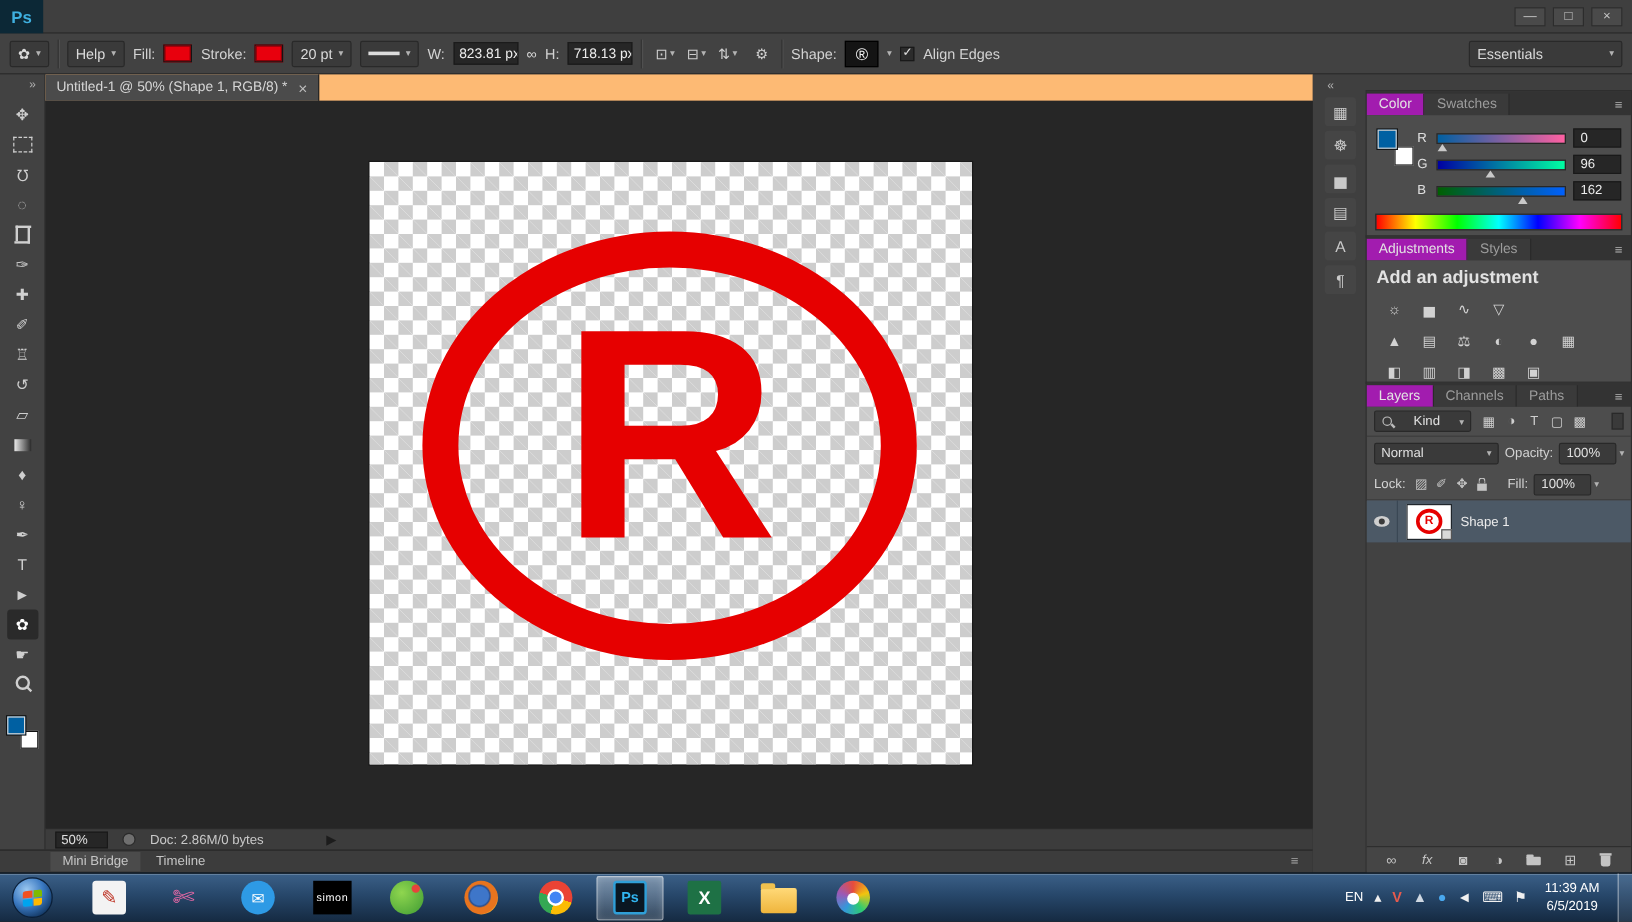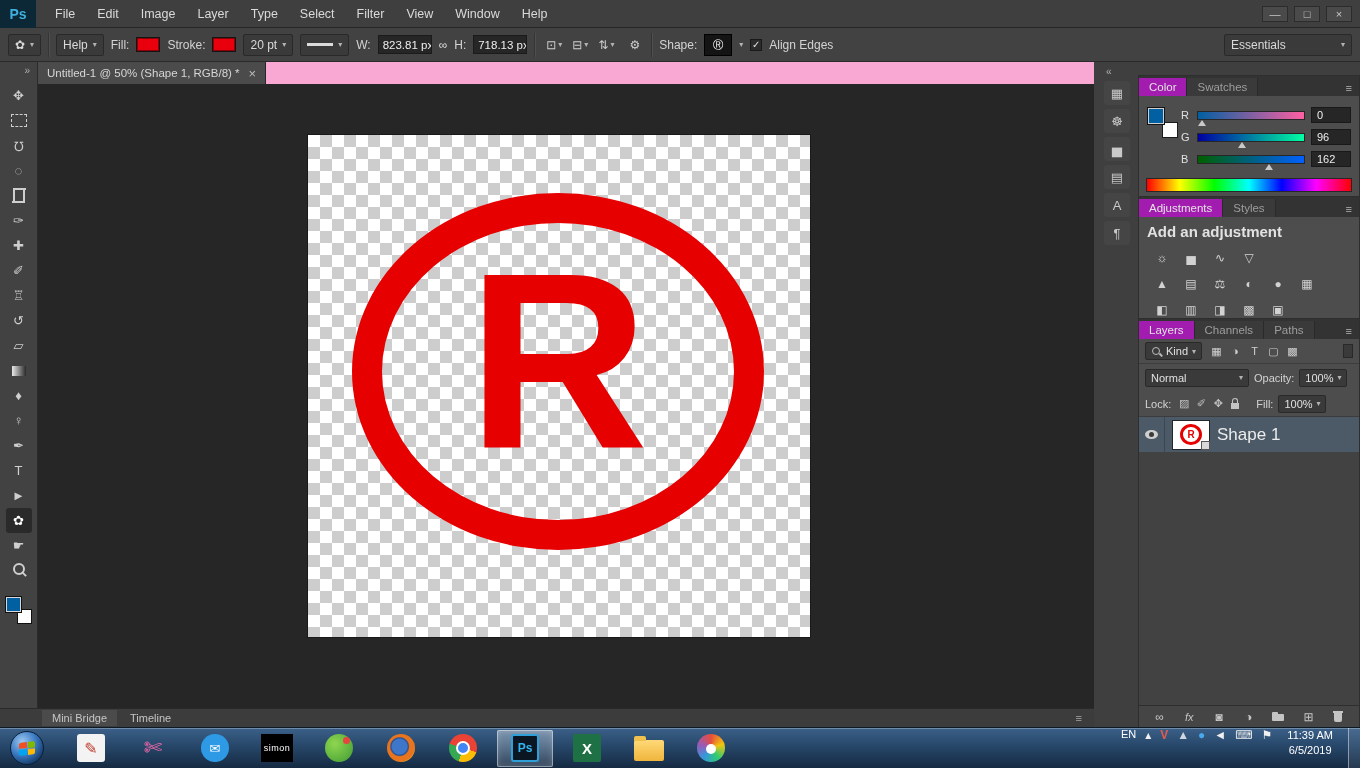--- a/index.html
+++ b/index.html
@@ -38,21 +38,21 @@
 .css-crop::before{content:"";position:absolute;left:7px;top:5px;width:11px;height:11px;border-left:2px solid #cfcfcf;border-top:2px solid #cfcfcf}
 .css-crop::after{content:"";position:absolute;right:7px;bottom:5px;width:11px;height:11px;border-right:2px solid #cfcfcf;border-bottom:2px solid #cfcfcf}
 .css-gradient::before{content:"";width:14px;height:10px;background:linear-gradient(90deg,#e8e8e8,#2a2a2a)}
 .css-zoom::before{content:"";position:absolute;left:7px;top:5px;width:8px;height:8px;border:2px solid #cfcfcf;border-radius:50%}
 .css-zoom::after{content:"";position:absolute;left:15px;top:15px;width:6px;height:2px;background:#cfcfcf;transform:rotate(45deg)}
 #fgbg{position:relative;width:26px;height:27px;margin-top:14px}
 #bg-swatch{position:absolute;right:0;bottom:0;width:15px;height:15px;background:#fff;border:1px solid #111}
 #fg-swatch{position:absolute;left:0;top:0;width:15px;height:15px;background:#0060a2;border:1px solid #d8d8d8;box-shadow:0 0 0 1px #111}
 
 
-#tab-bar{position:absolute;left:38px;top:62px;width:1056px;height:22px;background:#f9a8d4;display:flex;align-items:flex-end}
+#tab-bar{position:absolute;left:38px;top:62px;width:1056px;height:22px;background:#fdba74;display:flex;align-items:flex-end}
 #doc-tab{height:22px;background:#4b4b4b;color:#d6d6d6;display:flex;align-items:center;padding:0 9px;font-size:11.5px;gap:9px;border-right:1px solid #272727}
 #doc-tab .close{color:#bdbdbd;font-size:13px}
 #canvas-viewport{position:absolute;left:38px;top:84px;width:1056px;height:606px;background:#262626;overflow:hidden}
 #document{position:absolute;left:270px;top:51px;width:502px;height:502px;background-color:#fff;background-image:linear-gradient(45deg,#cdcdcd 25%,transparent 25%,transparent 75%,#cdcdcd 75%),linear-gradient(45deg,#cdcdcd 25%,transparent 25%,transparent 75%,#cdcdcd 75%);background-size:24px 24px;background-position:0 0,12px 12px;box-shadow:0 0 0 1px #191919}
 #reg-ring{position:absolute;left:44px;top:58px;width:412px;height:357px;border:30px solid #e60000;border-radius:50%}
 #reg-letter{position:absolute;left:50%;top:50%;transform:translate(-50%,-54%);font-size:250px;font-weight:bold;color:#e60000;line-height:1}
 
 
 #status-bar{position:absolute;left:38px;top:690px;width:1056px;height:18px;background:#3c3c3c;border-top:1px solid #2a2a2a;display:flex;align-items:center;font-size:11px;color:#c9c9c9;gap:12px;padding-left:8px}
 #zoom-field{width:44px;height:14px;background:#262626;border:1px solid #191919;display:flex;align-items:center;padding:0 4px;color:#e0e0e0}
@@ -100,21 +100,21 @@
 #adjust-body{height:102px;padding:5px 6px}
 #adjust-title{font-size:15px;color:#e2e2e2;font-weight:bold;padding:1px 2px 5px}
 .adj-row{display:flex;gap:3px;padding-left:4px;height:26px;align-items:center}
 .adj-icon{width:26px;height:20px;display:flex;align-items:center;justify-content:center;color:#d2d2d2;font-size:12px}
 
 
 #layers-panel{top:256px;height:409px}
 #layers-body{height:388px;display:flex;flex-direction:column}
 .lrow{display:flex;align-items:center;gap:5px;padding:0 6px}
 #filter-row{height:25px;border-bottom:1px solid #3c3c3c}
-.ps-select{height:18px;background:#3a3a3a;border:1px solid #292929;border-radius:2px;display:flex;align-items:center;gap:4px;padding:0 5px;font-size:11px;color:#e0e0e0}
+.ps-select{height:18px;background:#3a3a3a;border:1px solid #292929;border-radius:2px;display:flex;align-items:center;gap:16px;padding:0 5px;font-size:11px;color:#e0e0e0}
 .mini-mag{position:relative;width:11px;height:11px}
 .mini-mag::before{content:"";position:absolute;left:1px;top:1px;width:6px;height:6px;border:1.5px solid #bbb;border-radius:50%}
 .mini-mag::after{content:"";position:absolute;left:8px;top:8px;width:4px;height:1.5px;background:#bbb;transform:rotate(45deg)}
 .f-icon{width:19px;height:18px;display:flex;align-items:center;justify-content:center;color:#cfcfcf;font-size:11px}
 #filter-toggle{margin-left:auto;width:10px;height:14px;background:#3a3a3a;border:1px solid #292929}
 #blend-row{height:27px}
 #blend-select{width:104px;justify-content:space-between}
 #lock-row{height:26px;border-bottom:1px solid #3c3c3c}
 .small-label{font-size:11px;color:#d3d3d3}
 .lock-icon{width:16px;height:16px;display:flex;align-items:center;justify-content:center;color:#c4c4c4;font-size:11px;position:relative}
@@ -122,21 +122,21 @@
 .css-lock::after{content:"";position:absolute;width:4px;height:4px;border:1.5px solid #c4c4c4;border-bottom:none;border-radius:3px 3px 0 0;left:5px;bottom:9px}
 .val-box{width:48px;justify-content:space-between}
 #layers-list{flex:1;background:#424242}
 #layer-row-1{height:35px;background:#4c5966;display:flex;align-items:center}
 #eye-cell{width:26px;height:35px;display:flex;align-items:center;justify-content:center;border-right:1px solid #3a4754}
 .css-eye{width:13px;height:9px;background:#cfcfcf;border-radius:50%;position:relative}
 .css-eye::after{content:"";position:absolute;left:4px;top:2px;width:5px;height:5px;background:#3a3a3a;border-radius:50%}
 #layer-thumb{width:38px;height:30px;background:#fff;display:flex;align-items:center;justify-content:center;position:relative;border:1px solid #20262c;margin:0 7px}
 #mini-reg{width:22px;height:21px;border:3px solid #e60000;border-radius:50%;display:flex;align-items:center;justify-content:center;font-size:10px;font-weight:bold;color:#e60000}
 #thumb-badge{position:absolute;right:-1px;bottom:-1px;width:9px;height:9px;background:#d9d9d9;border:1px solid #555}
-#layer-name{font-size:17px;color:#ececec}
+#layer-name{font-size:11px;color:#ececec}
 #layers-bottom{height:22px;background:#454545;border-top:1px solid #2e2e2e;display:flex;align-items:center;justify-content:space-between;padding:0 13px}
 .lb-icon{color:#c4c4c4;font-size:12px;display:flex;align-items:center;justify-content:center;width:15px;height:15px;position:relative;font-style:normal}
 .lb-fx{font-style:italic;font-size:11px}
 .css-folder::before{content:"";position:absolute;left:1px;top:5px;width:12px;height:7px;background:#c4c4c4;border-radius:1px}
 .css-folder::after{content:"";position:absolute;left:1px;top:3px;width:6px;height:3px;background:#c4c4c4;border-radius:1px 1px 0 0}
 .css-trash::before{content:"";position:absolute;left:3px;top:4px;width:8px;height:9px;background:#c4c4c4;border-radius:0 0 2px 2px}
 .css-trash::after{content:"";position:absolute;left:2px;top:2px;width:10px;height:2px;background:#c4c4c4}
 
 
 #taskbar{position:absolute;left:0;top:727px;width:1360px;height:41px;background:linear-gradient(#3b6088,#27476a 45%,#152a42);border-top:1px solid #0c1926;box-shadow:inset 0 1px 0 rgba(255,255,255,.28);display:flex;align-items:center}
@@ -158,49 +158,37 @@
 .ico-green .tb-ico::after{content:"";position:absolute;width:7px;height:7px;background:#e6443c;border-radius:50%;right:3px;top:3px}
 .ico-firefox .tb-ico{border-radius:50%;background:radial-gradient(circle at 45% 45%,#3e76c9 0 34%,#2a4f8f 40%,#e8741e 46% 68%,#f6b02c 74%)}
 .ico-chrome .tb-ico{border-radius:50%;background:conic-gradient(#ea4335 0 30%,#fbbc05 30% 55%,#34a853 55% 80%,#ea4335 80%);position:relative}
 .ico-chrome .tb-ico::after{content:"";position:absolute;left:7px;top:7px;width:10px;height:10px;border-radius:50%;background:#4285f4;border:2px solid #fff}
 .ico-ps .tb-ico{background:#0a1722;border:2px solid #2f9fd8;color:#31b5f0;font-size:12px;font-weight:bold;border-radius:3px}
 .ico-excel .tb-ico{background:#1e7145;font-weight:bold;border-radius:2px}
 .ico-folder .tb-ico{width:30px;height:21px;background:linear-gradient(#ffd978,#efb53c);border-radius:2px;position:relative;margin-top:5px}
 .ico-folder .tb-ico::before{content:"";position:absolute;left:0;top:-4px;width:12px;height:5px;background:#f0c14e;border-radius:2px 2px 0 0}
 .ico-palette .tb-ico{border-radius:50%;background:conic-gradient(#e74c3c,#f1c40f,#2ecc71,#3498db,#9b59b6,#e74c3c);position:relative}
 .ico-palette .tb-ico::after{content:"";position:absolute;width:10px;height:10px;border-radius:50%;background:#fff;left:9px;top:10px}
-#tray{margin-left:auto;display:flex;align-items:flex-start;gap:9px;color:#fff}
+#tray{margin-left:auto;display:flex;align-items:center;gap:9px;color:#fff}
 #tray-lang{font-size:11px}
 .tray-icon{font-size:12px}
 .c-red{color:#e65b4e;font-weight:bold}
 .c-blue{color:#49a8ee}
 .c-dim{color:#cfd8e2}
 .c-white{color:#f0f0f0}
 #clock{font-size:11px;text-align:center;line-height:1.4;margin:0 6px}
 #show-desktop{width:12px;height:41px;border-left:1px solid rgba(255,255,255,.45);background:rgba(255,255,255,.08);flex:none}
 </style>
 </head>
 <body>
 
 <div id="root">
 
   <div id="menu-bar">
     <div id="ps-logo">Ps</div>
-    <div id="menu-items">
-      <span class="menu-item">File</span>
-        <span class="menu-item">Edit</span>
-        <span class="menu-item">Image</span>
-        <span class="menu-item">Layer</span>
-        <span class="menu-item">Type</span>
-        <span class="menu-item">Select</span>
-        <span class="menu-item">Filter</span>
-        <span class="menu-item">View</span>
-        <span class="menu-item">Window</span>
-        <span class="menu-item">Help</span>
-    </div>
     <div id="win-controls">
       <span>—</span>
       <span>□</span>
       <span>×</span>
     </div>
   </div>
 
   <div id="options-bar">
     <span class="ob-box">
       <span>✿</span>
@@ -294,20 +282,26 @@
   </div>
 
   <div id="canvas-viewport">
     <div id="document">
       <div id="reg-ring">
         <span id="reg-letter">R</span>
       </div>
     </div>
   </div>
 
+  <div id="status-bar">
+    <span id="zoom-field">50%</span>
+    <span id="status-icon"></span>
+    <span>Doc: 2.86M/0 bytes</span>
+    <span id="status-arrow">▶</span>
+  </div>
 
   <div id="bottom-bar">
     <span class="bottom-tab active">Mini Bridge</span>
       <span class="bottom-tab">Timeline</span>
     <span id="bottom-bar-menu">≡</span>
   </div>
 
   <div id="right-region">
     <div id="dock-strip">
       <span id="dock-collapse">«</span>

